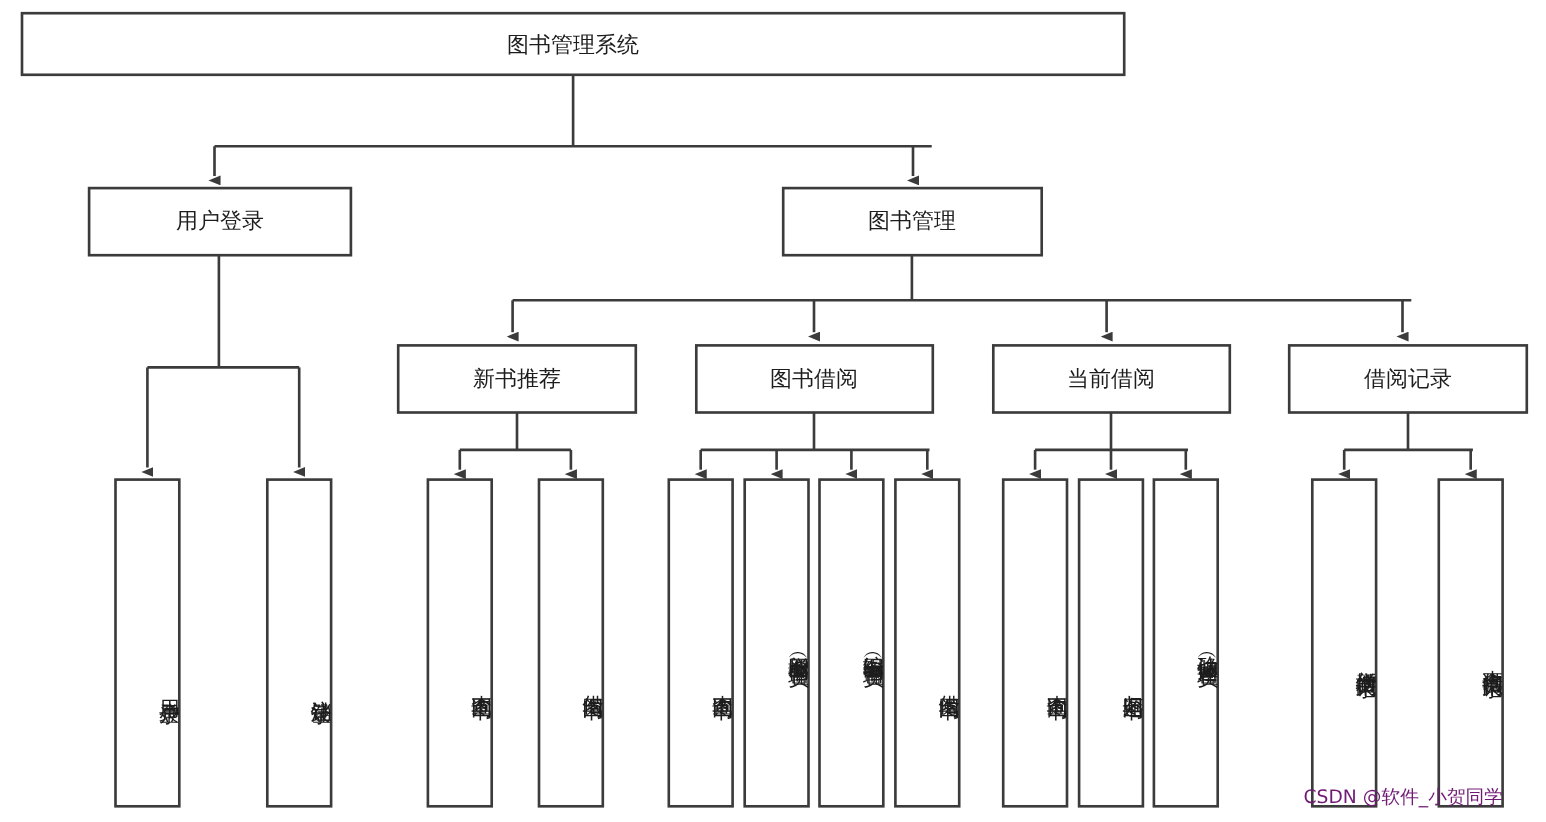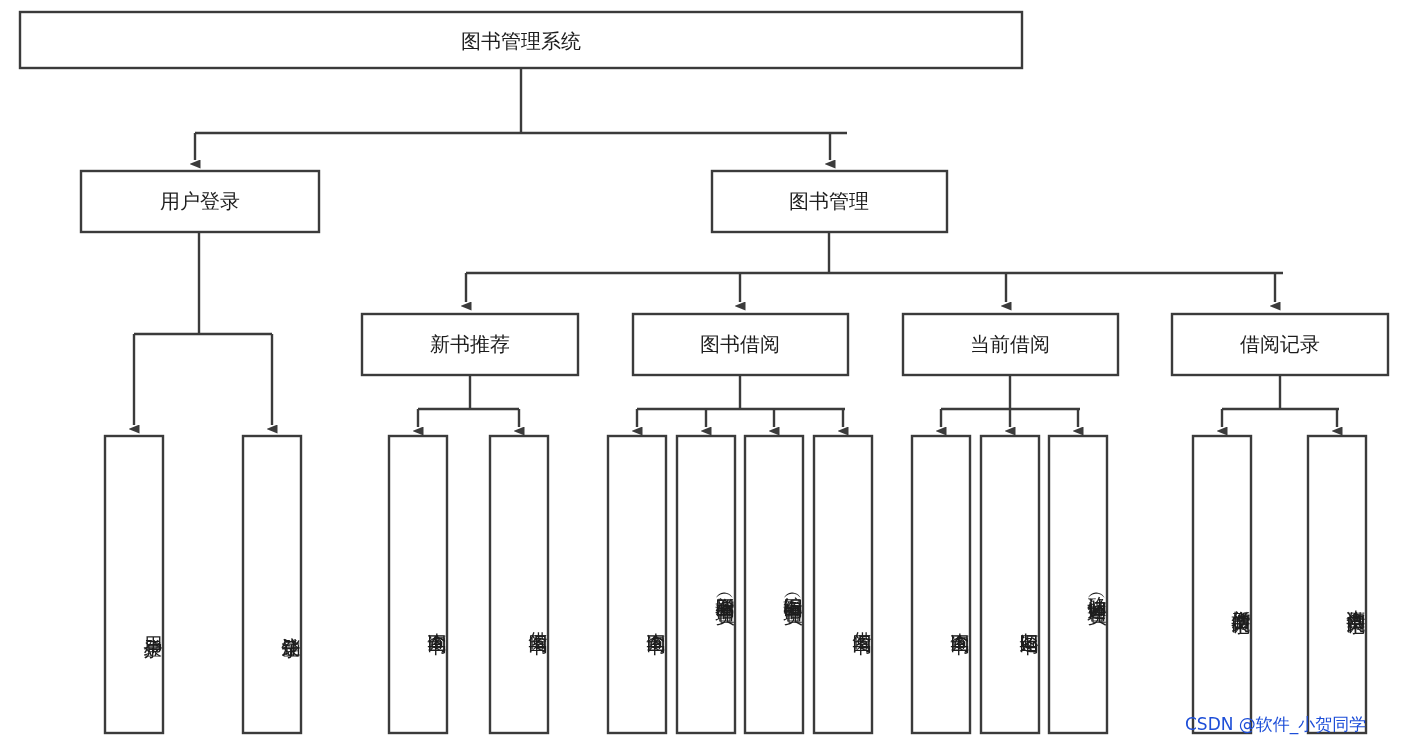--- a/index.html
+++ b/index.html
@@ -61,21 +61,21 @@
     display: flex;
     align-items: flex-start;
     justify-content: center;
     white-space: nowrap;
     pointer-events: none;
   }
   .watermark {
     position: absolute;
     font-family: "DejaVu Sans", "Liberation Sans", sans-serif;
     font-size: 17px;
-    color: #1d4ed8;
+    color: #701a75;
     left: 1185px;
     top: 713px;
     white-space: nowrap;
   }
 </style>
 </head>
 <body>
 
 <div id="diagram-root">
 

